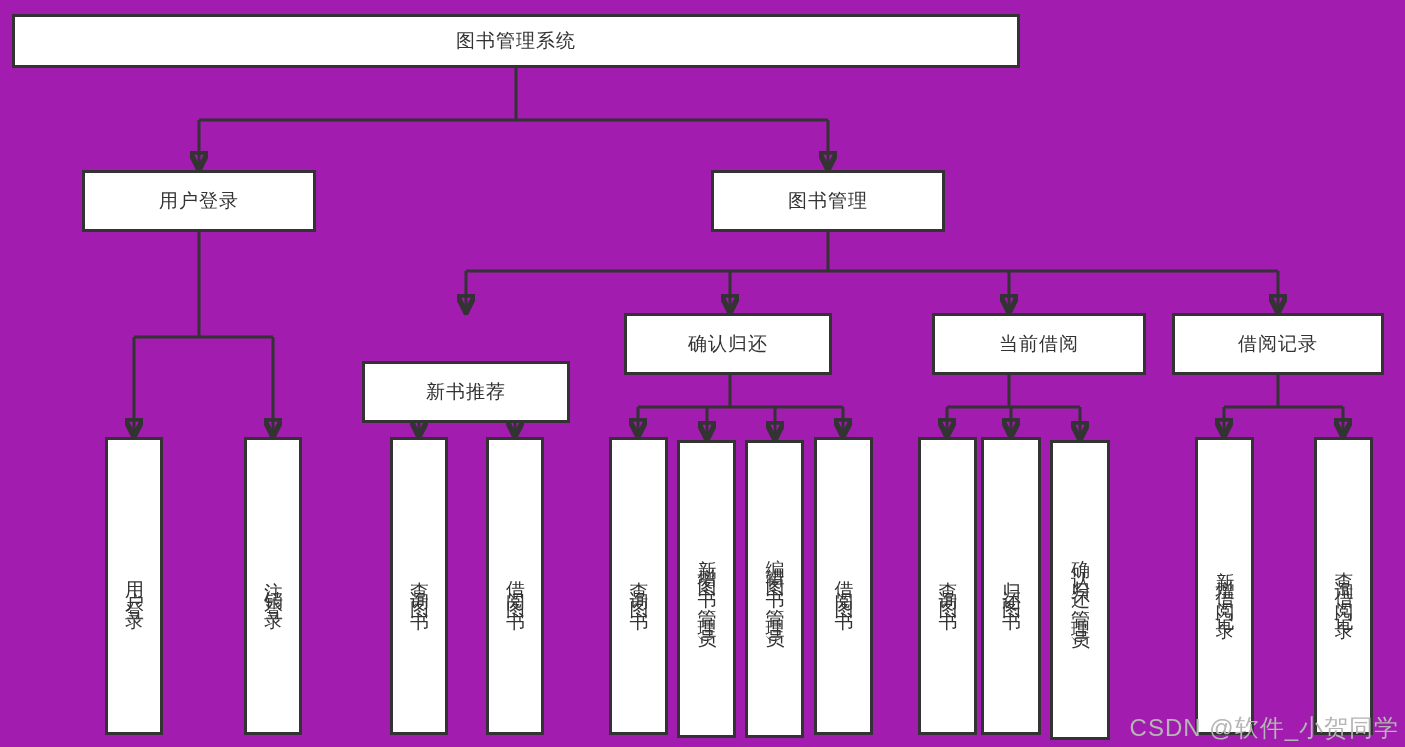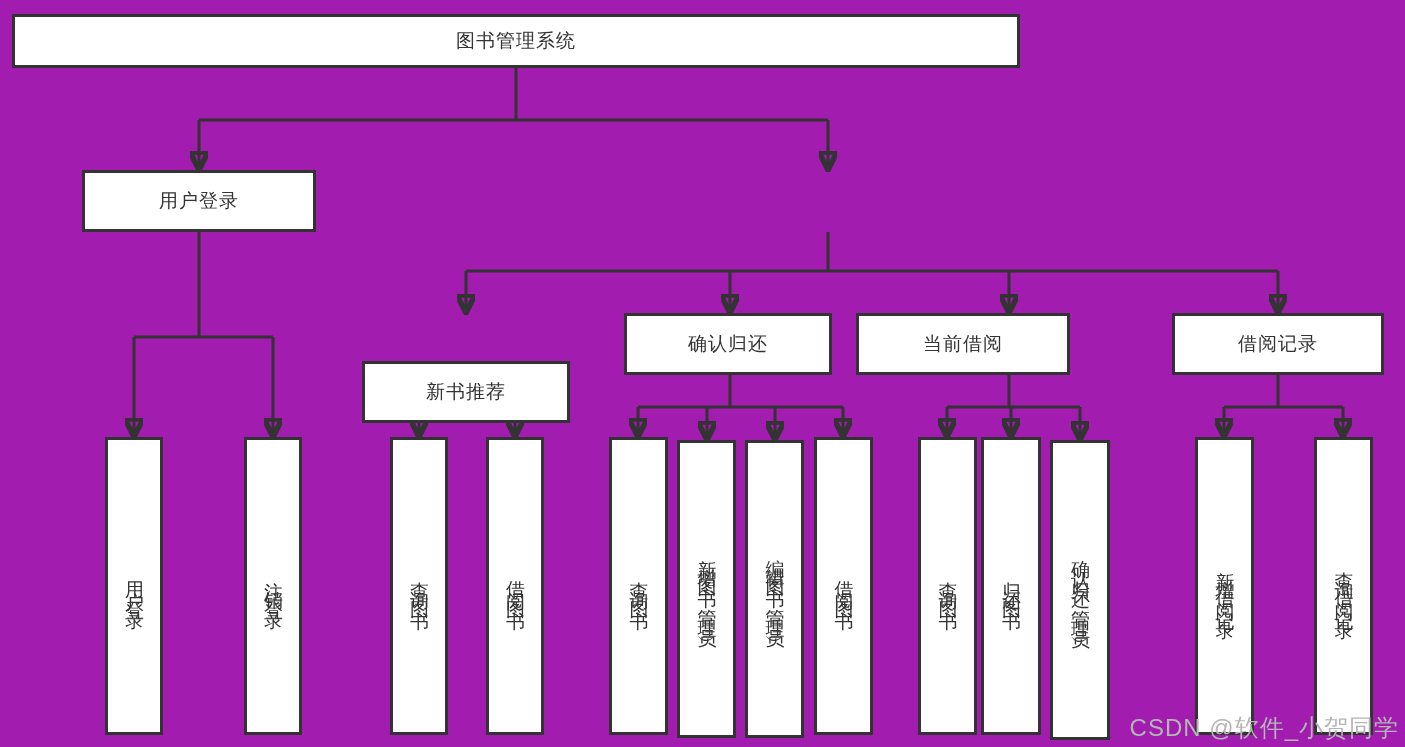--- a/index.html
+++ b/index.html
@@ -108,24 +108,25 @@
     <line x1="1011" y1="407" x2="1011" y2="437" marker-end="url(#ah)"></line>
     <line x1="1080" y1="407" x2="1080" y2="440" marker-end="url(#ah)"></line>
 
     <line x1="1224" y1="407" x2="1224" y2="437" marker-end="url(#ah)"></line>
     <line x1="1343" y1="407" x2="1343" y2="437" marker-end="url(#ah)"></line>
   </svg>
 
   <div class="hbox" style="left:12px; top:14px; width:1008px; height:54px;">图书管理系统</div>
 
   <div class="hbox" style="left:82px; top:170px; width:234px; height:62px;">用户登录</div>
+  <div class="hbox" style="left:711px; top:170px; width:234px; height:62px;">图书管理</div>
 
   <div class="hbox" style="left:362px; top:313px; width:208px; height:62px;margin-top:48px;">新书推荐</div>
   <div class="hbox" style="left:624px; top:313px; width:208px; height:62px;">确认归还</div>
-  <div class="hbox" style="left:856px; top:313px; width:214px; height:62px;">当前借阅</div>
+  <div class="hbox" style="left:932px; top:313px; width:214px; height:62px;">当前借阅</div>
   <div class="hbox" style="left:1172px; top:313px; width:212px; height:62px;text-align:center;">借阅记录</div>
 
   <div class="vbox" style="left:105px; top:437px; width:58px; height:298px;">用户登录</div>
   <div class="vbox" style="left:244px; top:437px; width:58px; height:298px;">注销登录</div>
 
   <div class="vbox" style="left:390px; top:437px; width:58px; height:298px;">查询图书</div>
   <div class="vbox" style="left:486px; top:437px; width:58px; height:298px;">借阅图书</div>
 
   <div class="vbox" style="left:609px; top:437px; width:59px; height:298px;">查询图书</div>
   <div class="vbox" style="left:677px; top:440px; width:59px; height:298px;">新增图书（管理员）</div>

